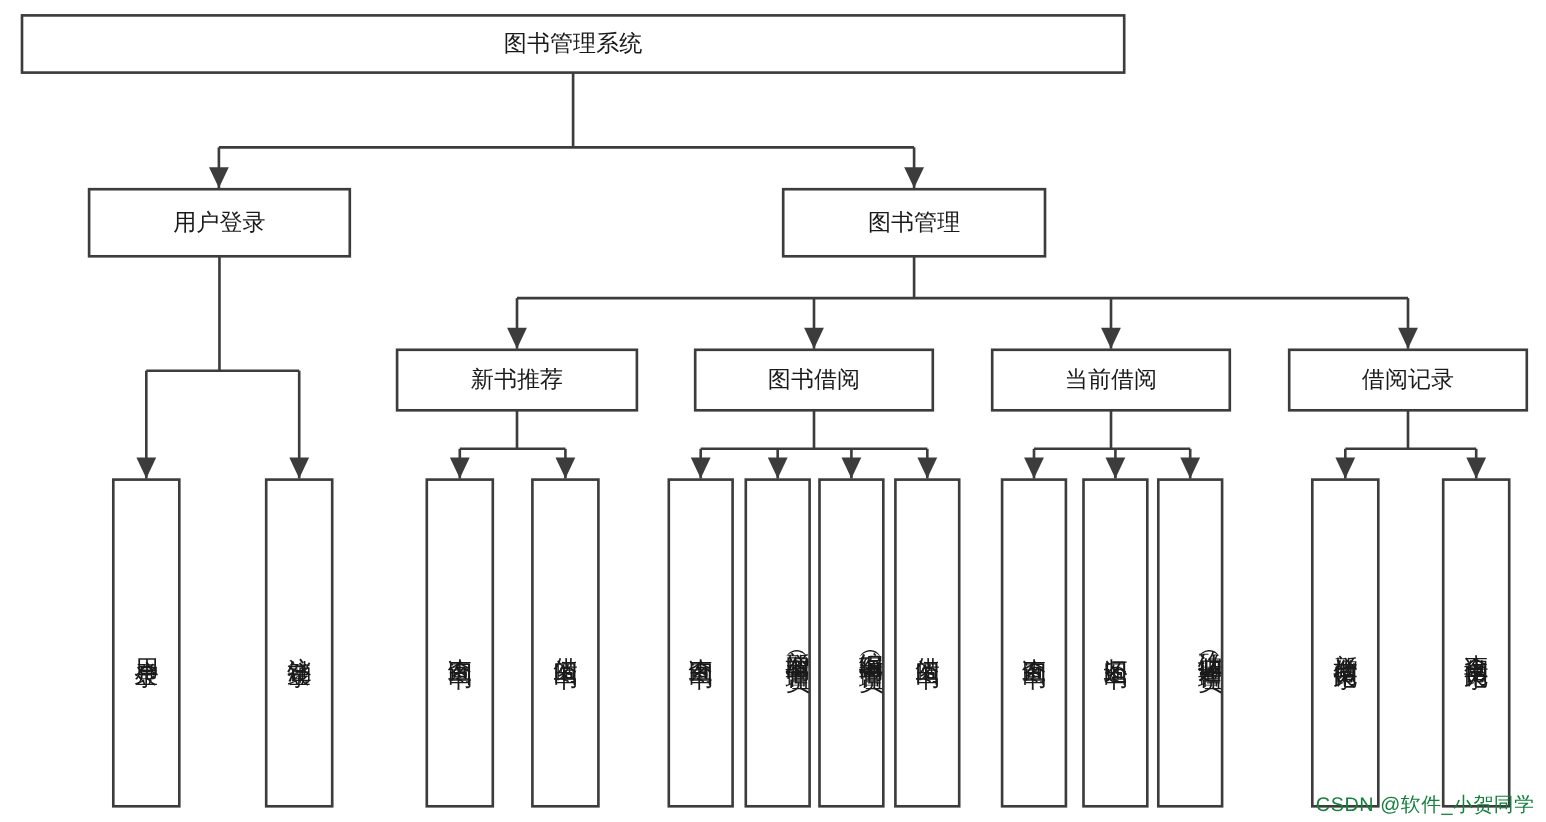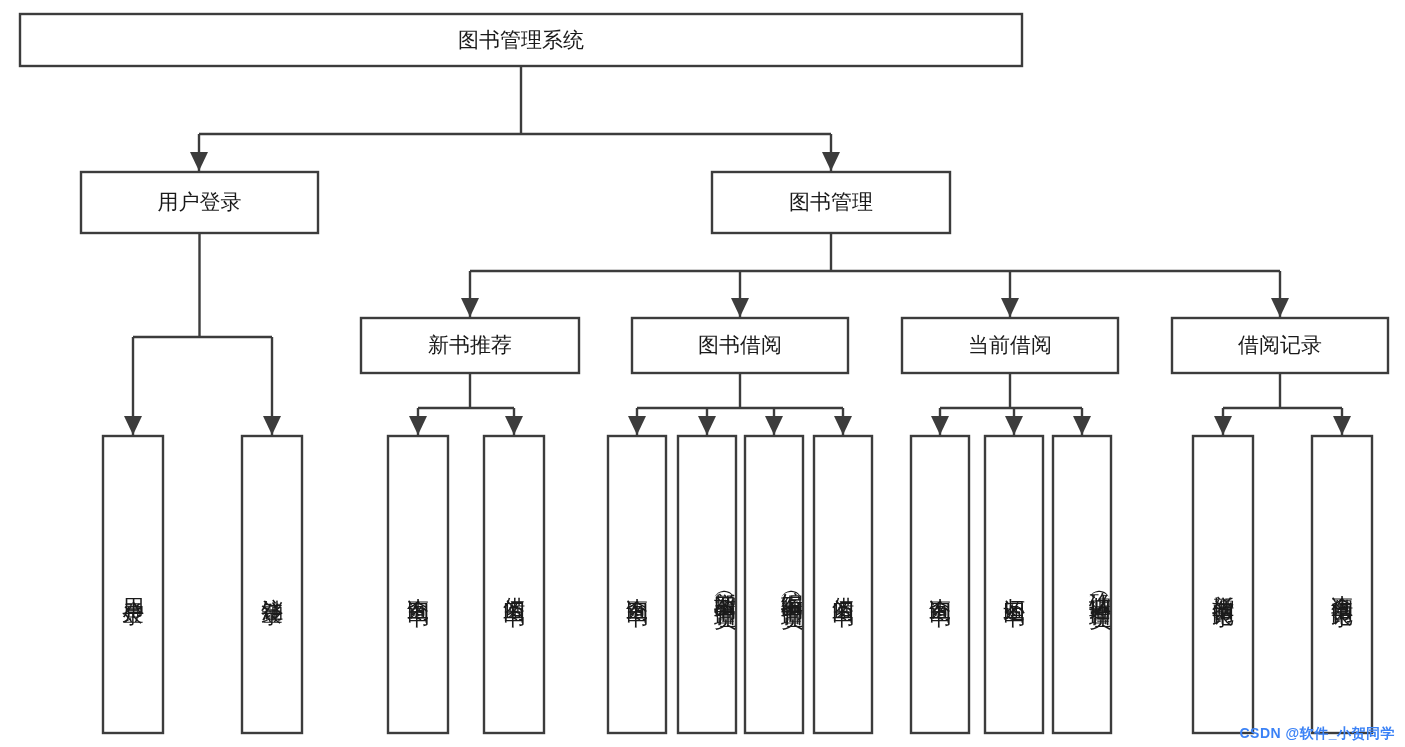--- a/index.html
+++ b/index.html
@@ -64,26 +64,25 @@
     pointer-events: none;
     user-select: none;
   }
   .vlabel.center  { display: flex; align-items: center; justify-content: center; }
   .vlabel.top     { display: flex; align-items: flex-start; justify-content: center; }
   .watermark {
     position: absolute;
     right: 10px;
     bottom: 4px;
     font-family: "Liberation Sans", "DejaVu Sans", sans-serif;
-    font-size: 14px;
-    color: #3b82f6;
+    font-size: 18px;
+    color: #15803d;
     letter-spacing: 0.5px;
     user-select: none;
     white-space: pre;
-    font-weight: bold;
   }
 </style>
 </head>
 <body>
 
 <div id="diagram-root">
 
   <svg class="diagram-canvas" viewBox="0 0 1405 747" xmlns="http://www.w3.org/2000/svg">
     <g id="connector-layer">
         <line x1="521" y1="66" x2="521" y2="134" class="connector"></line>

